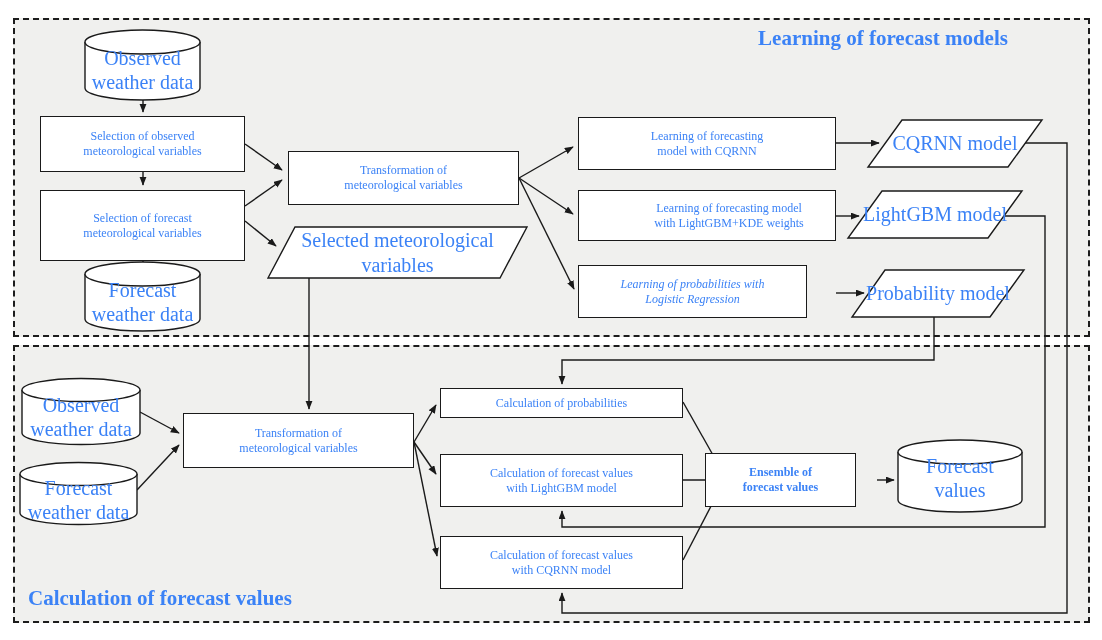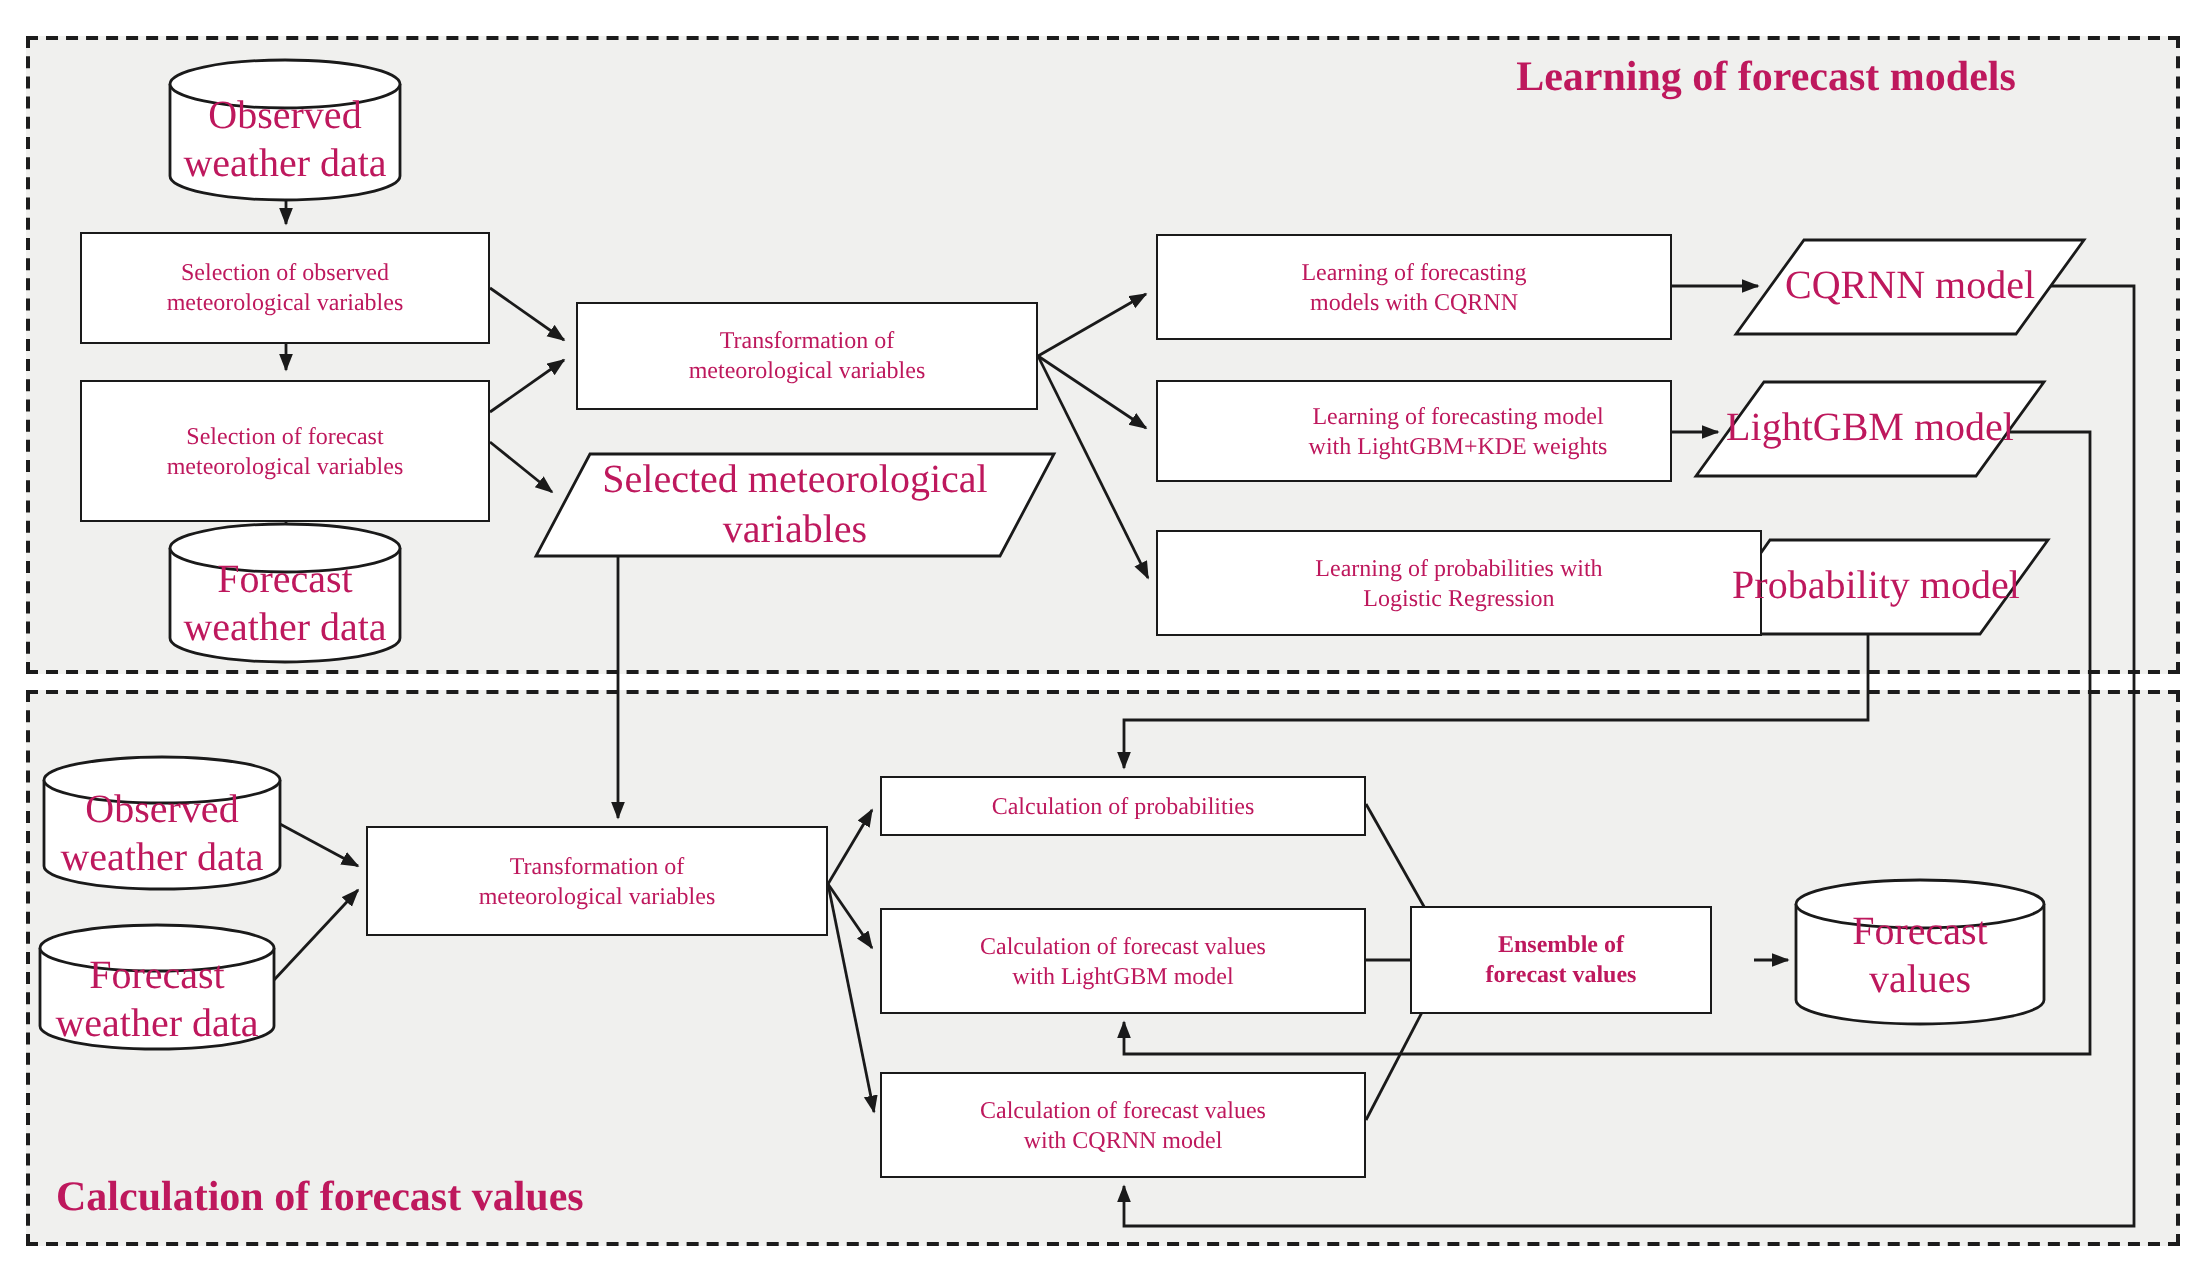--- a/index.html
+++ b/index.html
@@ -1,18 +1,18 @@
 <!DOCTYPE html>
 <html><head>
 <meta charset="utf-8">
 <style>
   html,body{margin:0;padding:0;background:#fff;}
   #stage{
     position:relative;width:1102px;height:640px;background:#fff;overflow:hidden;
-    font-family:"Liberation Serif", serif;color:#be185d;
+    font-family:"Liberation Serif", serif;color:#3b82f6;
   }
   .zone{
     position:absolute;background:#f0f0ee;border:2px dashed #1c1c1c;box-sizing:border-box;
   }
   #connectors{position:absolute;left:0;top:0;width:1102px;height:640px;z-index:2;}
   .ln{fill:none;stroke:#1a1a1a;stroke-width:1.4;}
   .shape{fill:#ffffff;stroke:#1a1a1a;stroke-width:1.4;}
   .box{
     position:absolute;z-index:3;background:#fff;border:1.4px solid #1a1a1a;box-sizing:border-box;
     display:flex;align-items:center;justify-content:center;text-align:center;
@@ -100,24 +100,24 @@
   <div class="section-title" style="left:733px;top:26px;width:300px;text-align:center;">Learning of forecast models</div>
   <div class="section-title" style="left:28px;top:586px;">Calculation of forecast values</div>
 
   <div class="box" style="left:40px;top:116px;width:205px;height:56px;">Selection of observed
 meteorological variables</div>
   <div class="box" style="left:40px;top:190px;width:205px;height:71px;">Selection of forecast
 meteorological variables</div>
   <div class="box" style="left:288px;top:151px;width:231px;height:54px;">Transformation of
 meteorological variables</div>
   <div class="box" style="left:578px;top:117px;width:258px;height:53px;">Learning of forecasting
-models with CQRNN</div>
+model with CQRNN</div>
   <div class="box" style="left:578px;top:190px;width:258px;height:51px;padding-left:44px;">Learning of forecasting model
 with LightGBM+KDE weights</div>
-  <div class="box" style="left:578px;top:265px;width:303px;height:53px;">Learning of probabilities with
+  <div class="box" style="left:578px;top:265px;width:229px;height:53px;font-style:italic;">Learning of probabilities with
 Logistic Regression</div>
   <div class="box" style="left:183px;top:413px;width:231px;height:55px;">Transformation of
 meteorological variables</div>
   <div class="box" style="left:440px;top:388px;width:243px;height:30px;">Calculation of probabilities</div>
   <div class="box" style="left:440px;top:454px;width:243px;height:53px;">Calculation of forecast values
 with LightGBM model</div>
   <div class="box" style="left:440px;top:536px;width:243px;height:53px;">Calculation of forecast values
 with CQRNN model</div>
   <div class="box" style="left:705px;top:453px;width:151px;height:54px;font-weight:bold;">Ensemble of
 forecast values</div>

